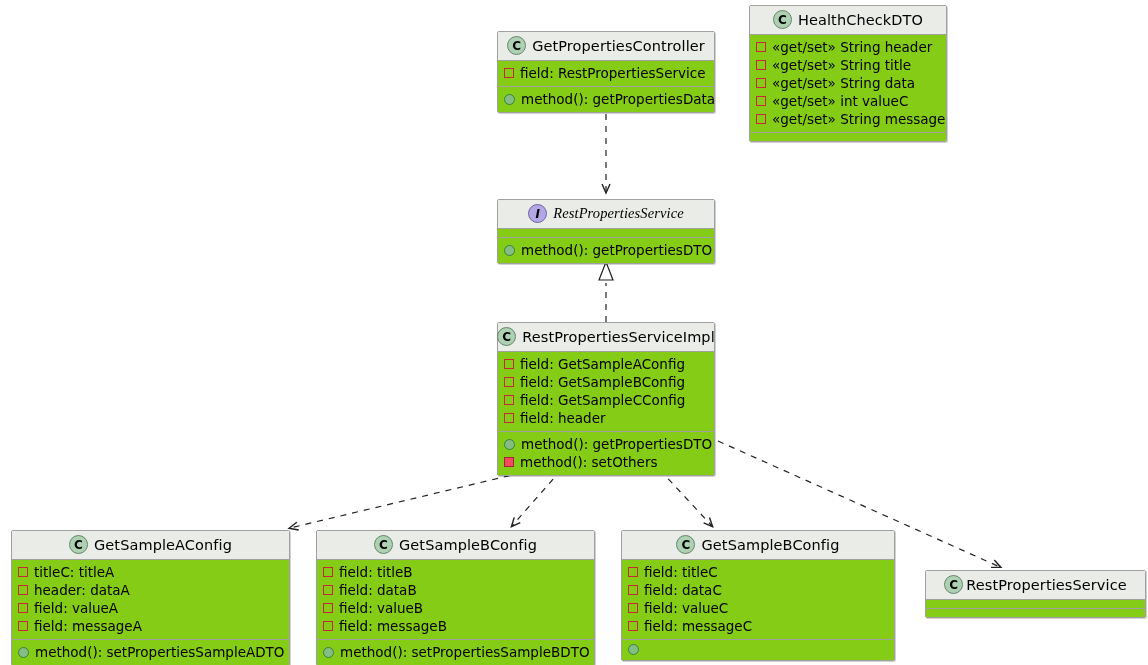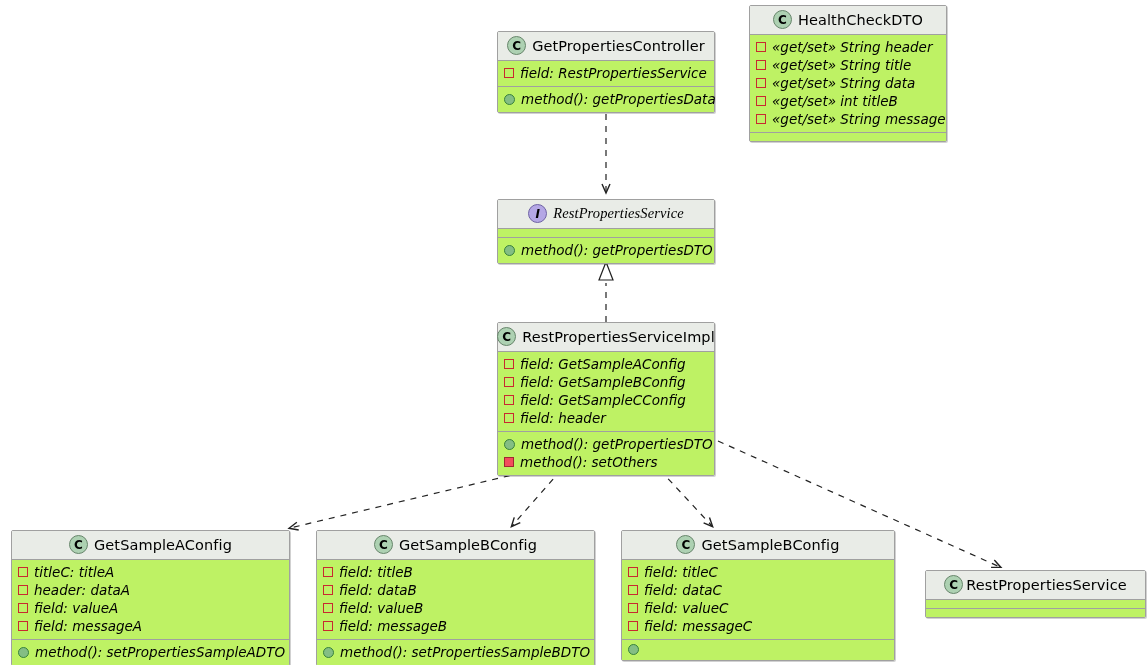--- a/index.html
+++ b/index.html
@@ -72,23 +72,22 @@
   }
   .badge-interface {
     background: #B4A7E5;
     border: 1px solid #6F63A5;
     color: #000000;
     font-style: italic;
   }
 
   .uml-compartment {
     padding: 3px 6px 4px 6px;
-    background: #bef264;
+    background: #84cc16;
     border-bottom: 1px solid #A0A0A0;
-    font-style: italic;
   }
   .uml-compartment:last-child { border-bottom: none; }
   .uml-compartment.empty {
     height: 8px;
     padding: 0;
   }
 
   .uml-row {
     display: flex;
     align-items: center;
@@ -191,21 +190,21 @@
       <div class="uml-row">
         <span class="mark mark-field-private"></span>
         <span class="stereotype">«get/set» String title</span>
       </div>
       <div class="uml-row">
         <span class="mark mark-field-private"></span>
         <span class="stereotype">«get/set» String data</span>
       </div>
       <div class="uml-row">
         <span class="mark mark-field-private"></span>
-        <span class="stereotype">«get/set» int titleB</span>
+        <span class="stereotype">«get/set» int valueC</span>
       </div>
       <div class="uml-row">
         <span class="mark mark-field-private"></span>
         <span class="stereotype">«get/set» String message</span>
       </div>
     </div>
     <div class="uml-compartment empty"></div>
   </div>
 
   <div class="uml-class" style="left:497px; top:199px; width:218px;">

